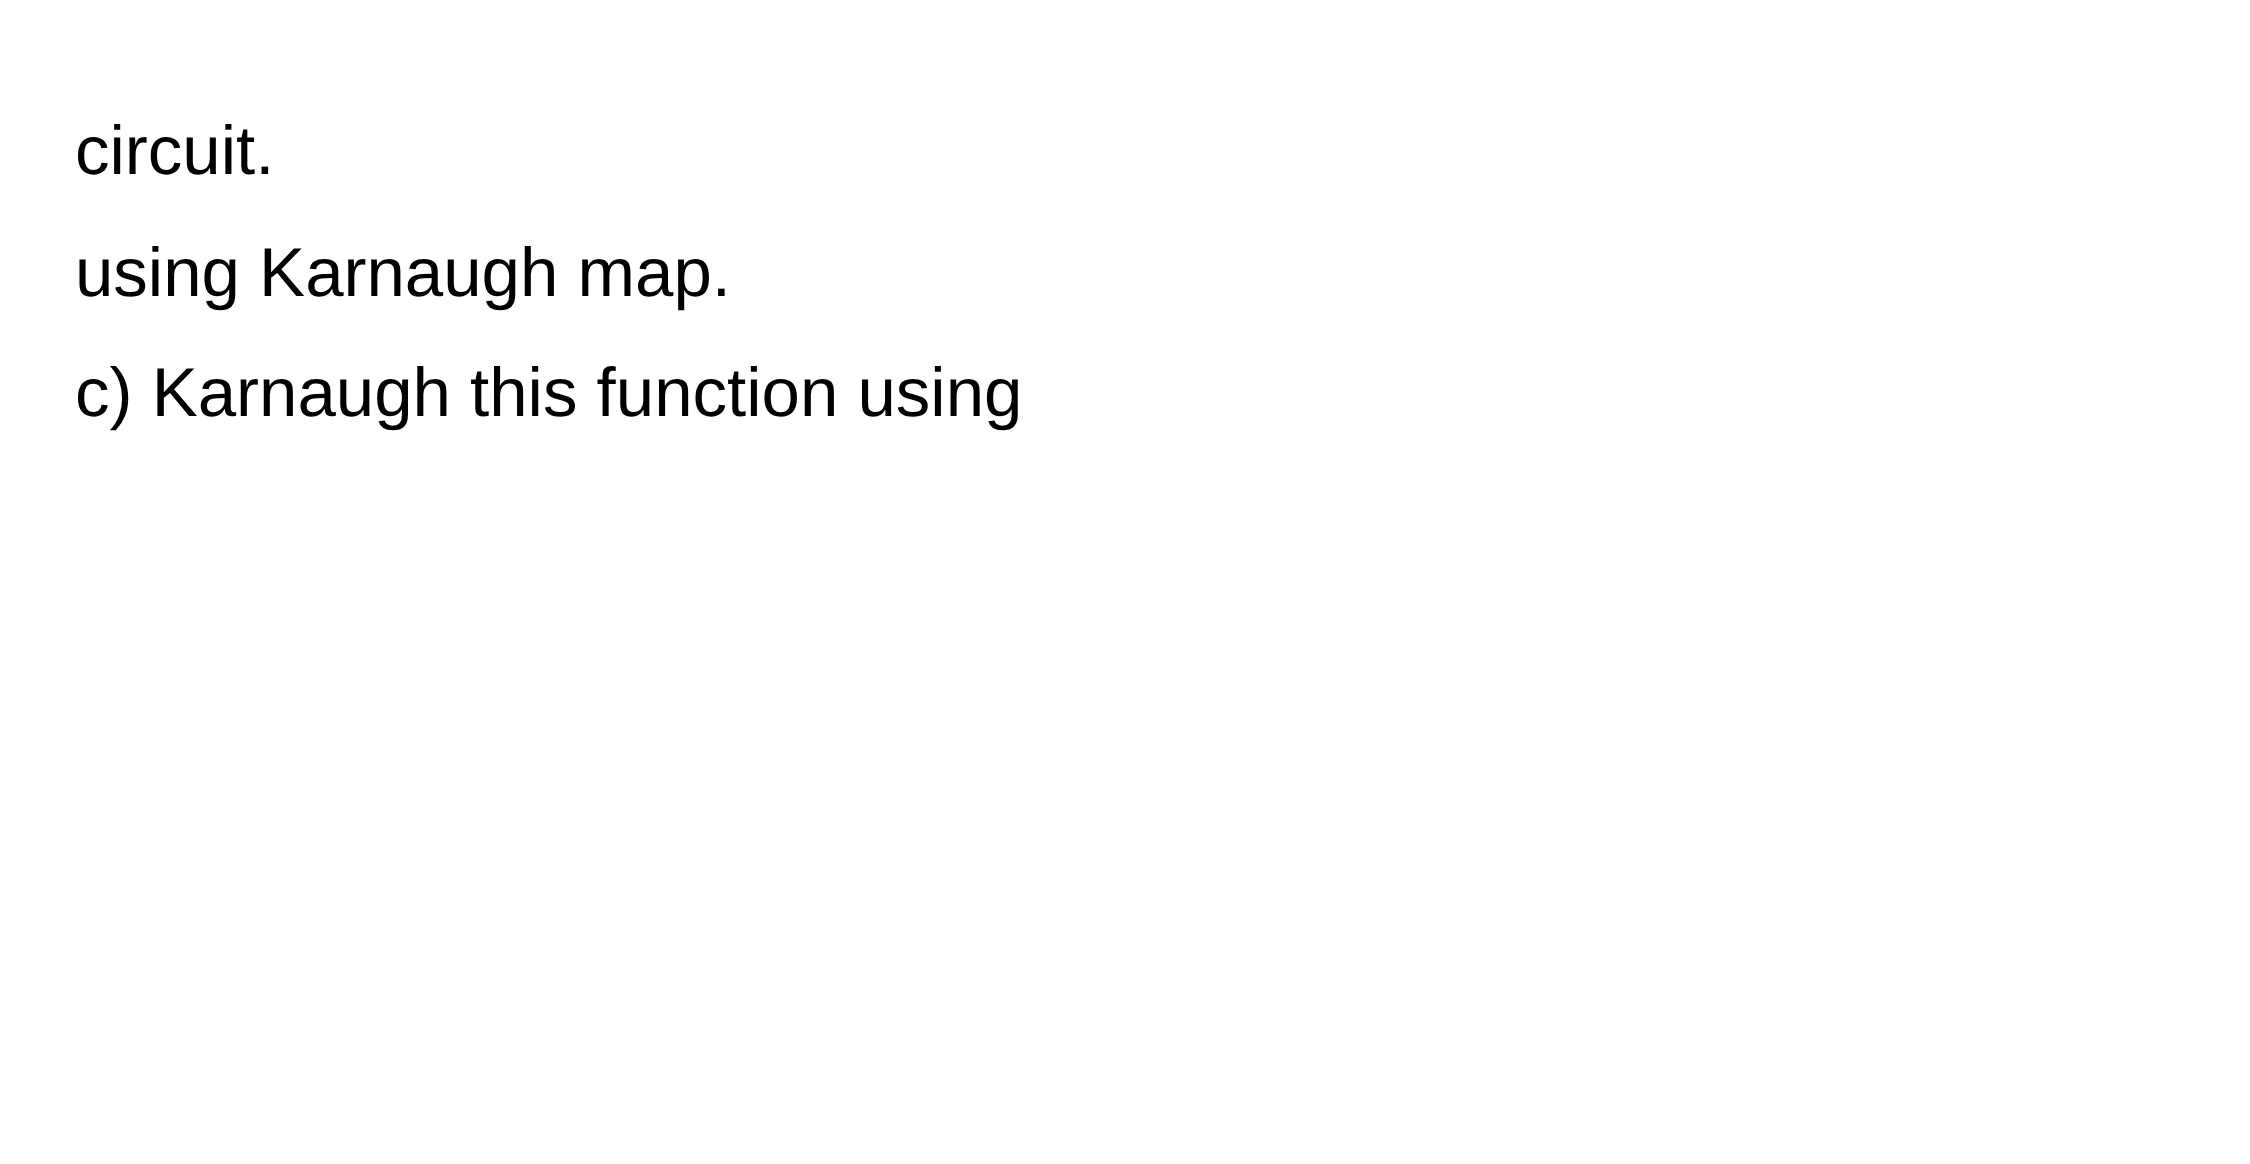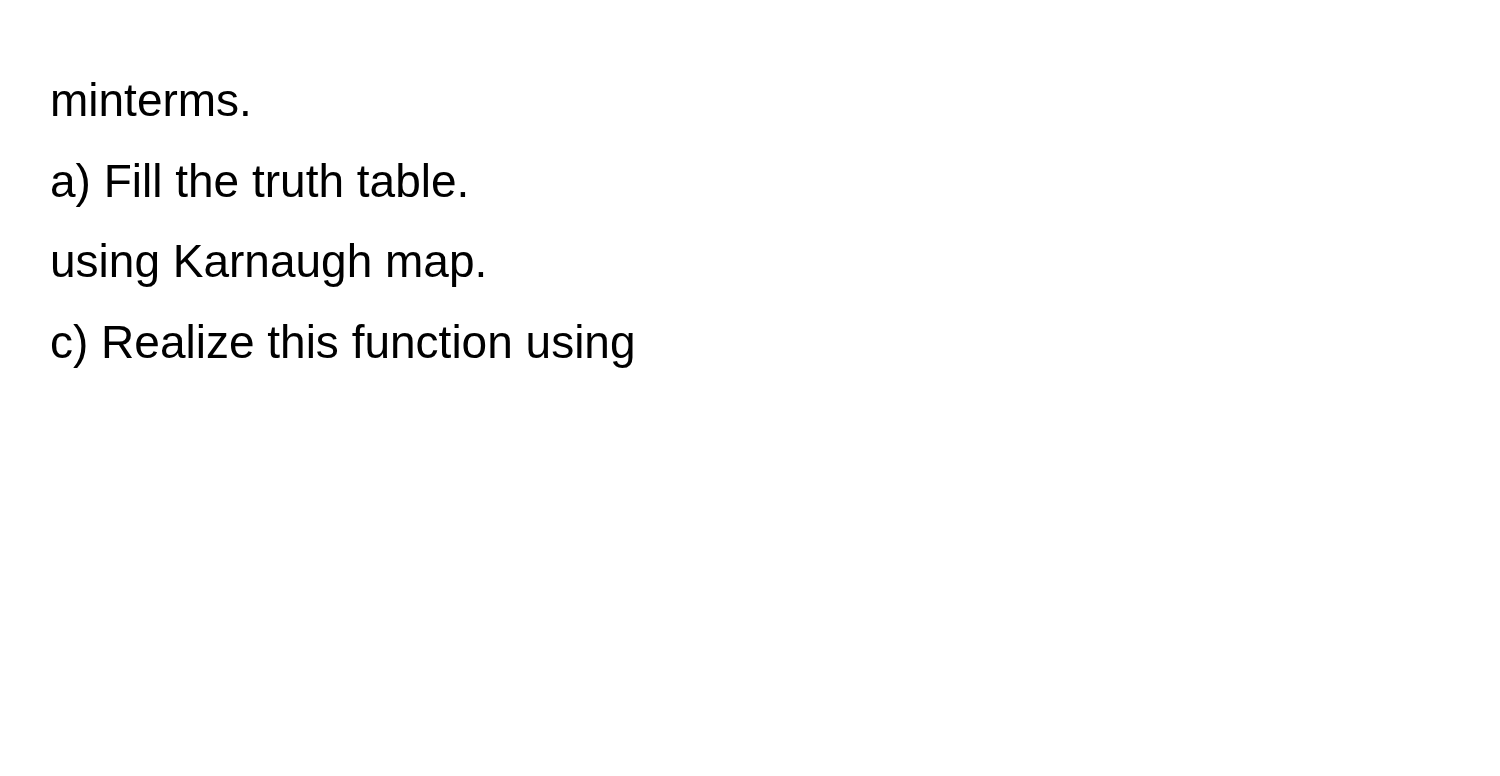--- a/index.html
+++ b/index.html
@@ -24,17 +24,16 @@
     font-size: 0.7em;
     vertical-align: sub;
     position: relative;
     top: 0.05em;
   }
 </style>
 </head>
 <body>
 
 <div class="content">
-  <span class="line">minterms.</span>
-  <span class="line">a) Fill the truth table.</span>
+  <span class="line">circuit.</span>
   <span class="line">using Karnaugh map.</span>
-  <span class="line">c) Realize this function using</span>
+  <span class="line">c) Karnaugh this function using</span>
 </div>
 
 </body></html>

